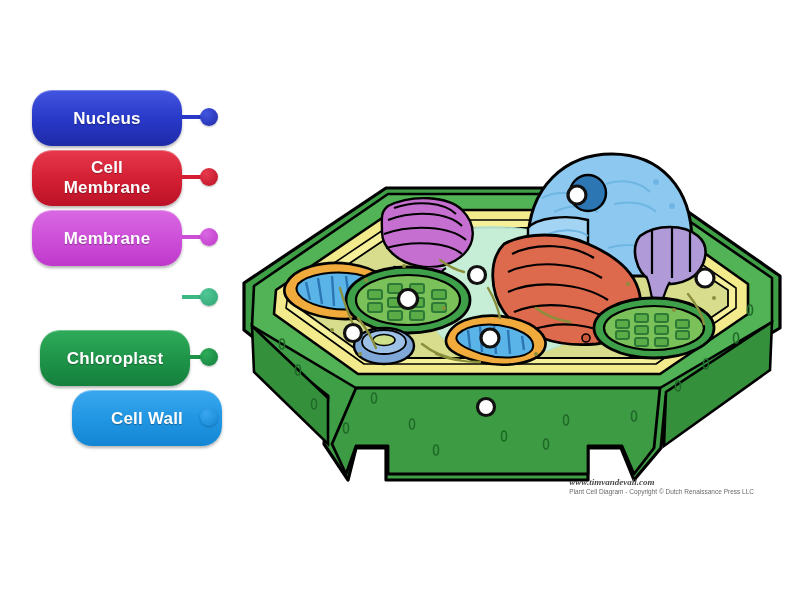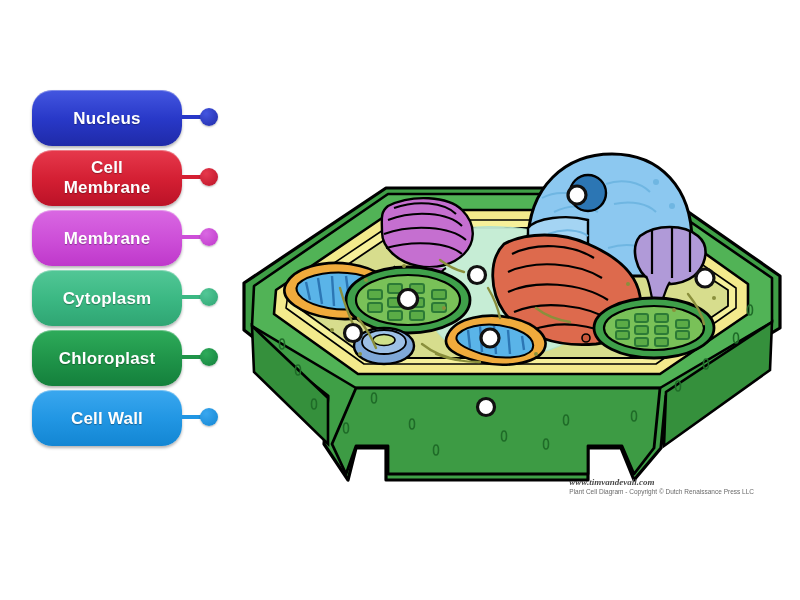--- a/index.html
+++ b/index.html
@@ -116,37 +116,34 @@
 
     <div class="label-row">
       <div class="label-box" id="box-3" style="background: linear-gradient(rgb(217, 104, 226) 0%, rgb(205, 79, 216) 52%, rgb(191, 56, 203) 100%);">
         <span>Membrane</span>
       </div>
       <div class="connector-line" id="line-3" style="background: rgb(205, 79, 216);"></div>
       <div class="connector-dot" id="dot-3" style="background: radial-gradient(circle at 34% 30%, rgb(217, 104, 226), rgb(191, 56, 203));"></div>
     </div>
 
     <div class="label-row">
-      <div class="label-box" id="box-4" style="background: linear-gradient(rgb(82, 199, 150) 0%, rgb(59, 184, 131) 52%, rgb(47, 165, 115) 100%);">
-        <span>Cytoplasm</span>
-      </div>
       <div class="connector-line" id="line-4" style="background: rgb(59, 184, 131);"></div>
       <div class="connector-dot" id="dot-4" style="background: radial-gradient(circle at 34% 30%, rgb(82, 199, 150), rgb(47, 165, 115));"></div>
     </div>
 
     <div class="label-row">
-      <div class="label-box" id="box-5" style="background: linear-gradient(rgb(46, 171, 90) 0%, rgb(31, 148, 73) 52%, rgb(20, 128, 60) 100%);">
+      <div class="label-box" id="box-5" style="background: linear-gradient(rgb(46, 171, 90) 0%, rgb(31, 148, 73) 52%, rgb(20, 128, 60) 100%); margin-left: 8px;">
         <span>Chloroplast</span>
       </div>
       <div class="connector-line" id="line-5" style="background: rgb(31, 148, 73);"></div>
       <div class="connector-dot" id="dot-5" style="background: radial-gradient(circle at 34% 30%, rgb(46, 171, 90), rgb(20, 128, 60));"></div>
     </div>
 
     <div class="label-row">
-      <div class="label-box" id="box-6" style="background: linear-gradient(rgb(58, 167, 239) 0%, rgb(33, 150, 227) 52%, rgb(19, 134, 211) 100%);">
+      <div class="label-box" id="box-6" style="background: linear-gradient(rgb(58, 167, 239) 0%, rgb(33, 150, 227) 52%, rgb(19, 134, 211) 100%); margin-left: 40px;">
         <span>Cell Wall</span>
       </div>
       <div class="connector-line" id="line-6" style="background: rgb(33, 150, 227);"></div>
       <div class="connector-dot" id="dot-6" style="background: radial-gradient(circle at 34% 30%, rgb(58, 167, 239), rgb(19, 134, 211));"></div>
     </div>
 
   </div>
 
   <div id="diagram-wrap">
     <svg id="cell-svg" viewBox="0 0 552 348" xmlns="http://www.w3.org/2000/svg">

